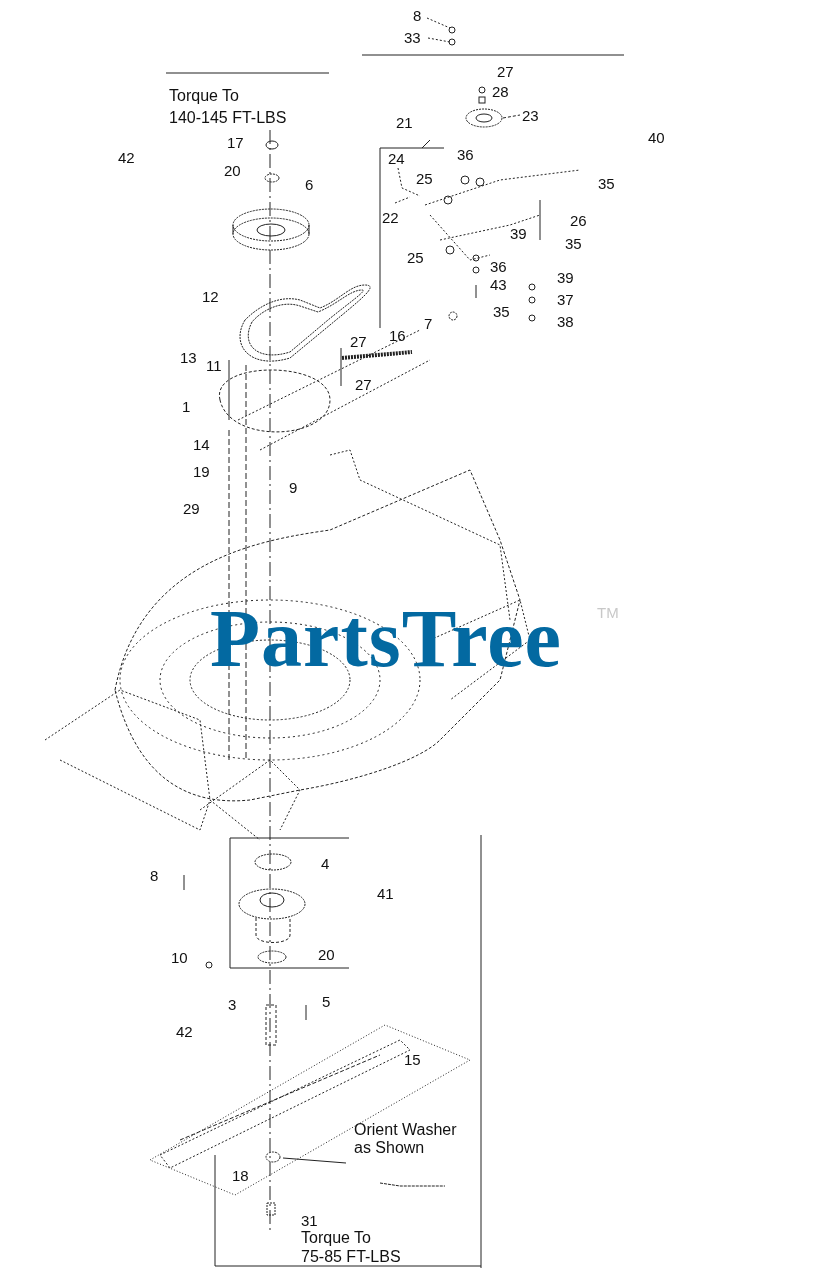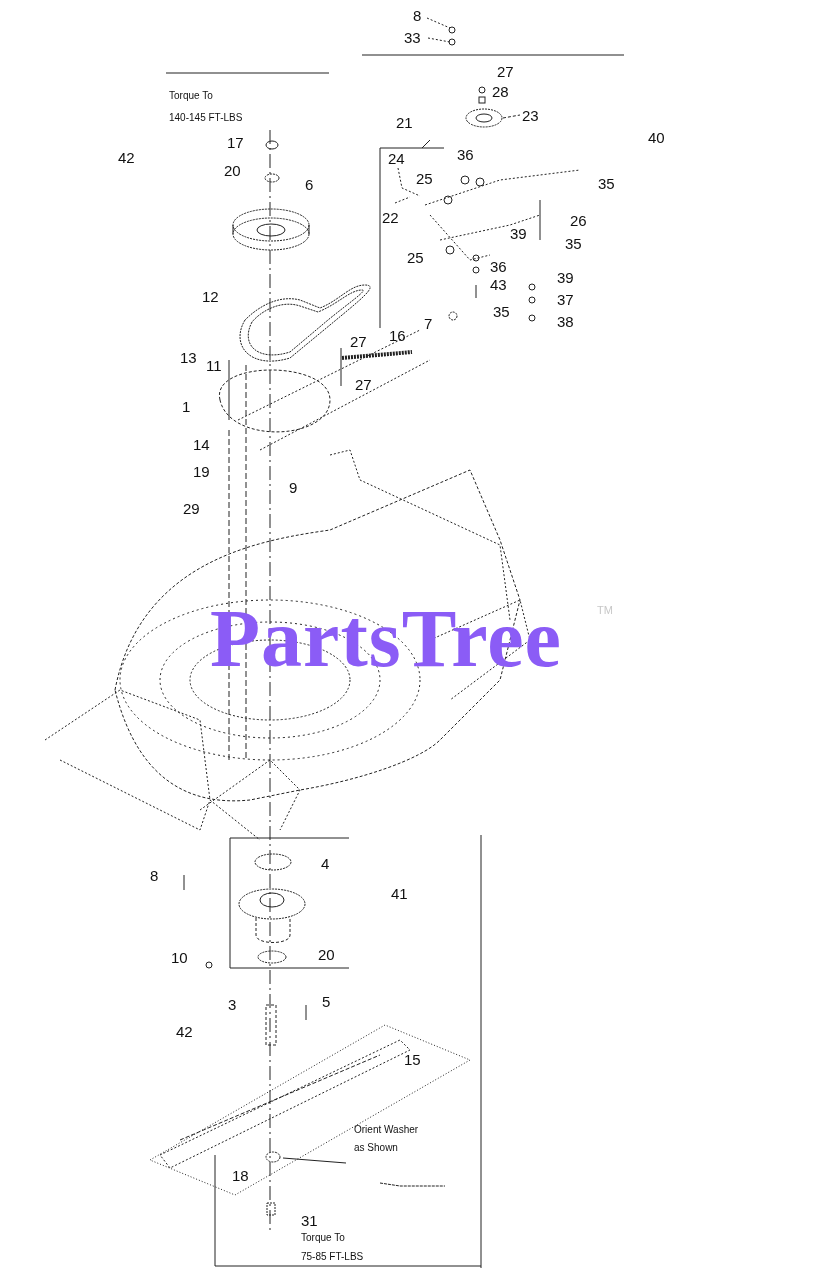--- a/index.html
+++ b/index.html
@@ -1,25 +1,25 @@
 <!DOCTYPE html>
 <html><head>
   <meta charset="utf-8">
   <style>
     html, body { margin: 0; padding: 0; background: #ffffff; }
     body { width: 828px; height: 1280px; position: relative; overflow: hidden;
            font-family: "Liberation Sans", sans-serif; color: #111; }
     #diagram { position: absolute; left: 0; top: 0; width: 828px; height: 1280px; }
     .callout { position: absolute; font-size: 15px; line-height: 15px; color: #111;
                font-family: "Liberation Sans", sans-serif; white-space: nowrap; cursor: pointer; }
-    .note { position: absolute; font-size: 10px; line-height: 19px; color: #111;
+    .note { position: absolute; font-size: 16px; line-height: 19px; color: #111;
             font-family: "Liberation Sans", sans-serif; white-space: nowrap; }
     .watermark { position: absolute; left: 210px; top: 592px; font-size: 82px; font-weight: bold;
-                 color: #8b5cf6; letter-spacing: 1px; font-family: "Liberation Serif", serif; }
-    .tm { position: absolute; left: 597px; top: 604px; font-size: 11px; color: #c8c8c8; }
+                 color: #0369a1; letter-spacing: 1px; font-family: "Liberation Serif", serif; }
+    .tm { position: absolute; left: 597px; top: 604px; font-size: 15px; color: #c8c8c8; }
   </style>
 </head>
 <body>
 
 <div id="diagram">
   <svg width="828" height="1280" viewBox="0 0 828 1280" fill="none" stroke="#222" stroke-width="1">
 
     <line x1="362" y1="55" x2="624" y2="55" stroke-width="1.2"></line>
     <line x1="166" y1="73" x2="329" y2="73" stroke-width="1.2"></line>
 
@@ -149,21 +149,21 @@
       <div class="callout" style="left: 389px; top: 328px;">16</div>
       <div class="callout" style="left: 350px; top: 334px;">27</div>
       <div class="callout" style="left: 180px; top: 350px;">13</div>
       <div class="callout" style="left: 355px; top: 377px;">27</div>
       <div class="callout" style="left: 182px; top: 399px;">1</div>
       <div class="callout" style="left: 193px; top: 437px;">14</div>
       <div class="callout" style="left: 193px; top: 464px;">19</div>
       <div class="callout" style="left: 289px; top: 480px;">9</div>
       <div class="callout" style="left: 183px; top: 501px;">29</div>
       <div class="callout" style="left: 321px; top: 856px;">4</div>
-      <div class="callout" style="left: 377px; top: 886px; margin-left: 14px;">41</div>
+      <div class="callout" style="left: 377px; top: 886px;">41</div>
       <div class="callout" style="left: 150px; top: 868px;">8</div>
       <div class="callout" style="left: 171px; top: 950px;">10</div>
       <div class="callout" style="left: 318px; top: 947px;">20</div>
       <div class="callout" style="left: 228px; top: 997px;">3</div>
       <div class="callout" style="left: 322px; top: 994px;">5</div>
       <div class="callout" style="left: 176px; top: 1024px;">42</div>
       <div class="callout" style="left: 404px; top: 1052px;">15</div>
       <div class="callout" style="left: 232px; top: 1168px;">18</div>
       <div class="callout" style="left: 301px; top: 1213px;">31</div>
     </div>

